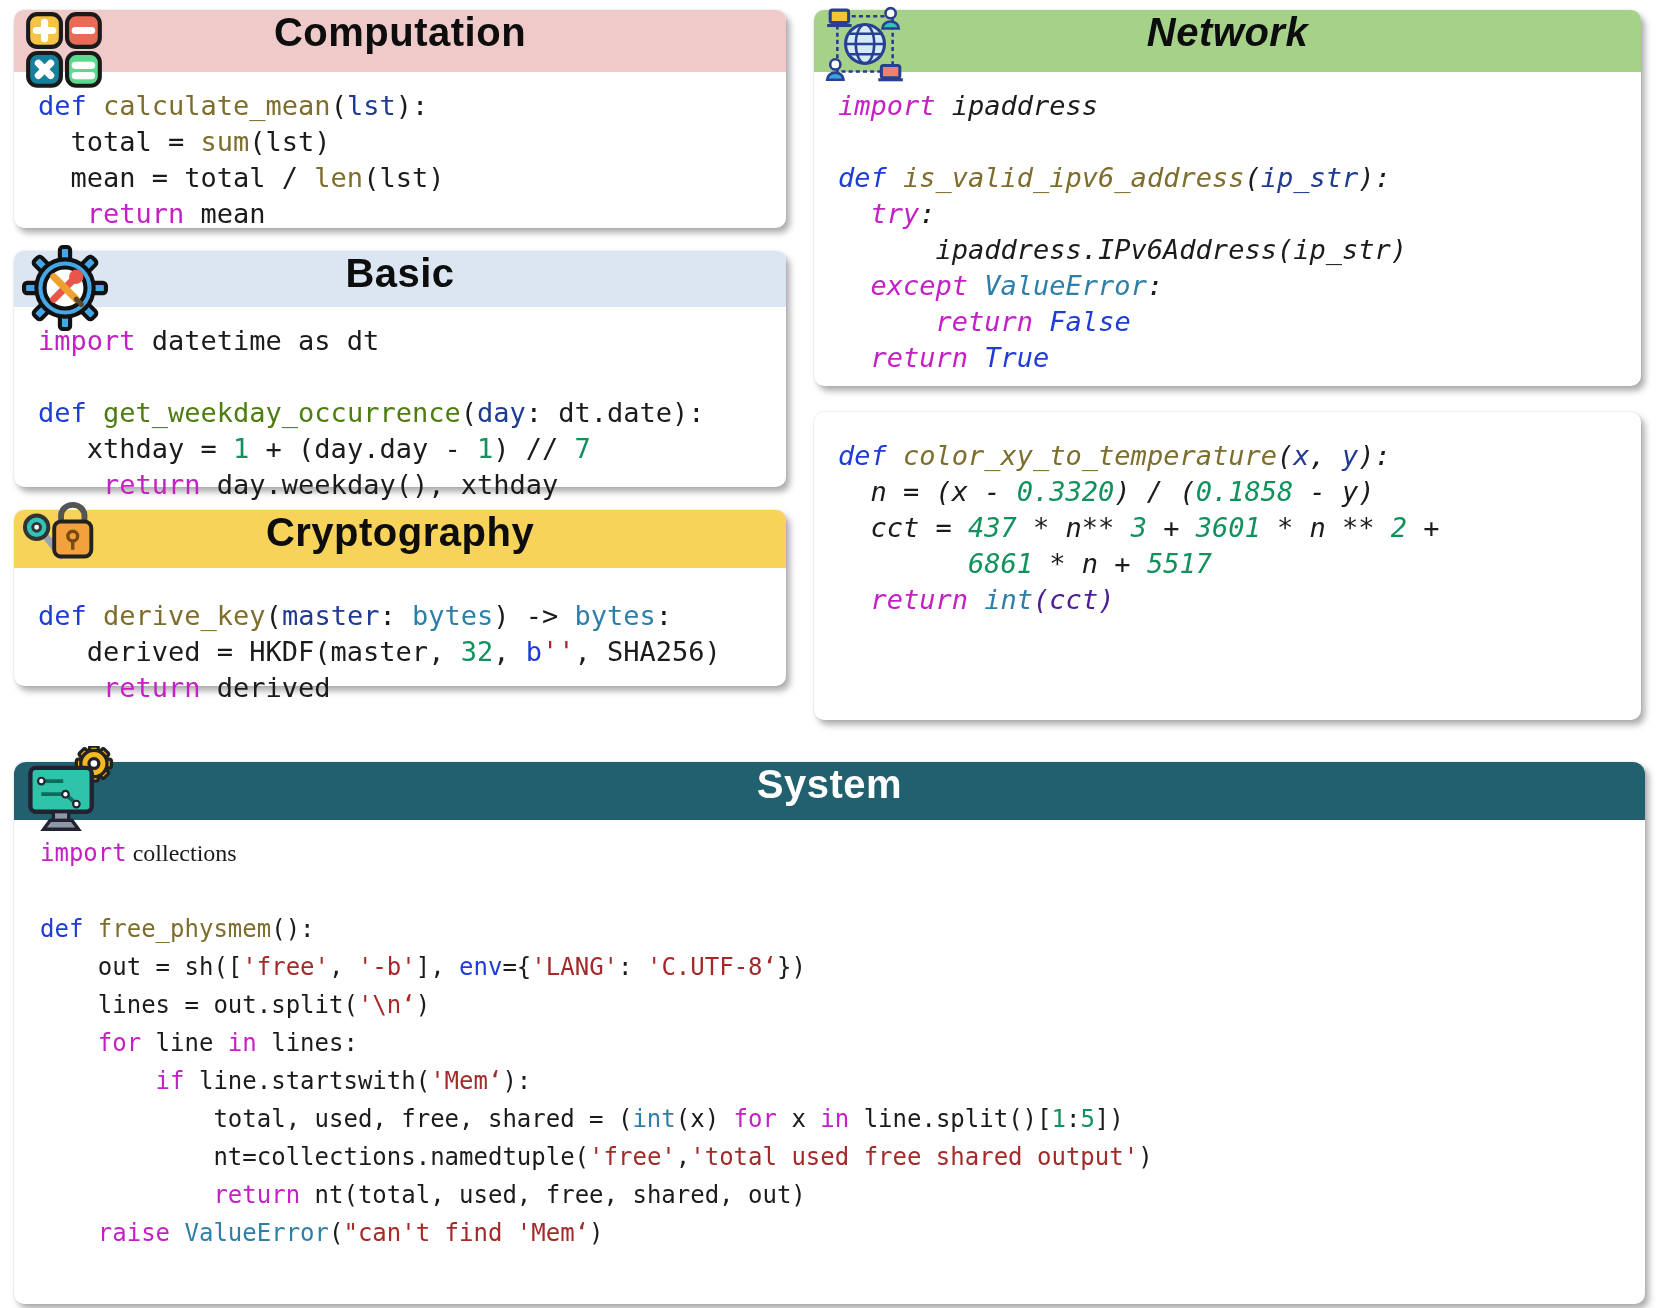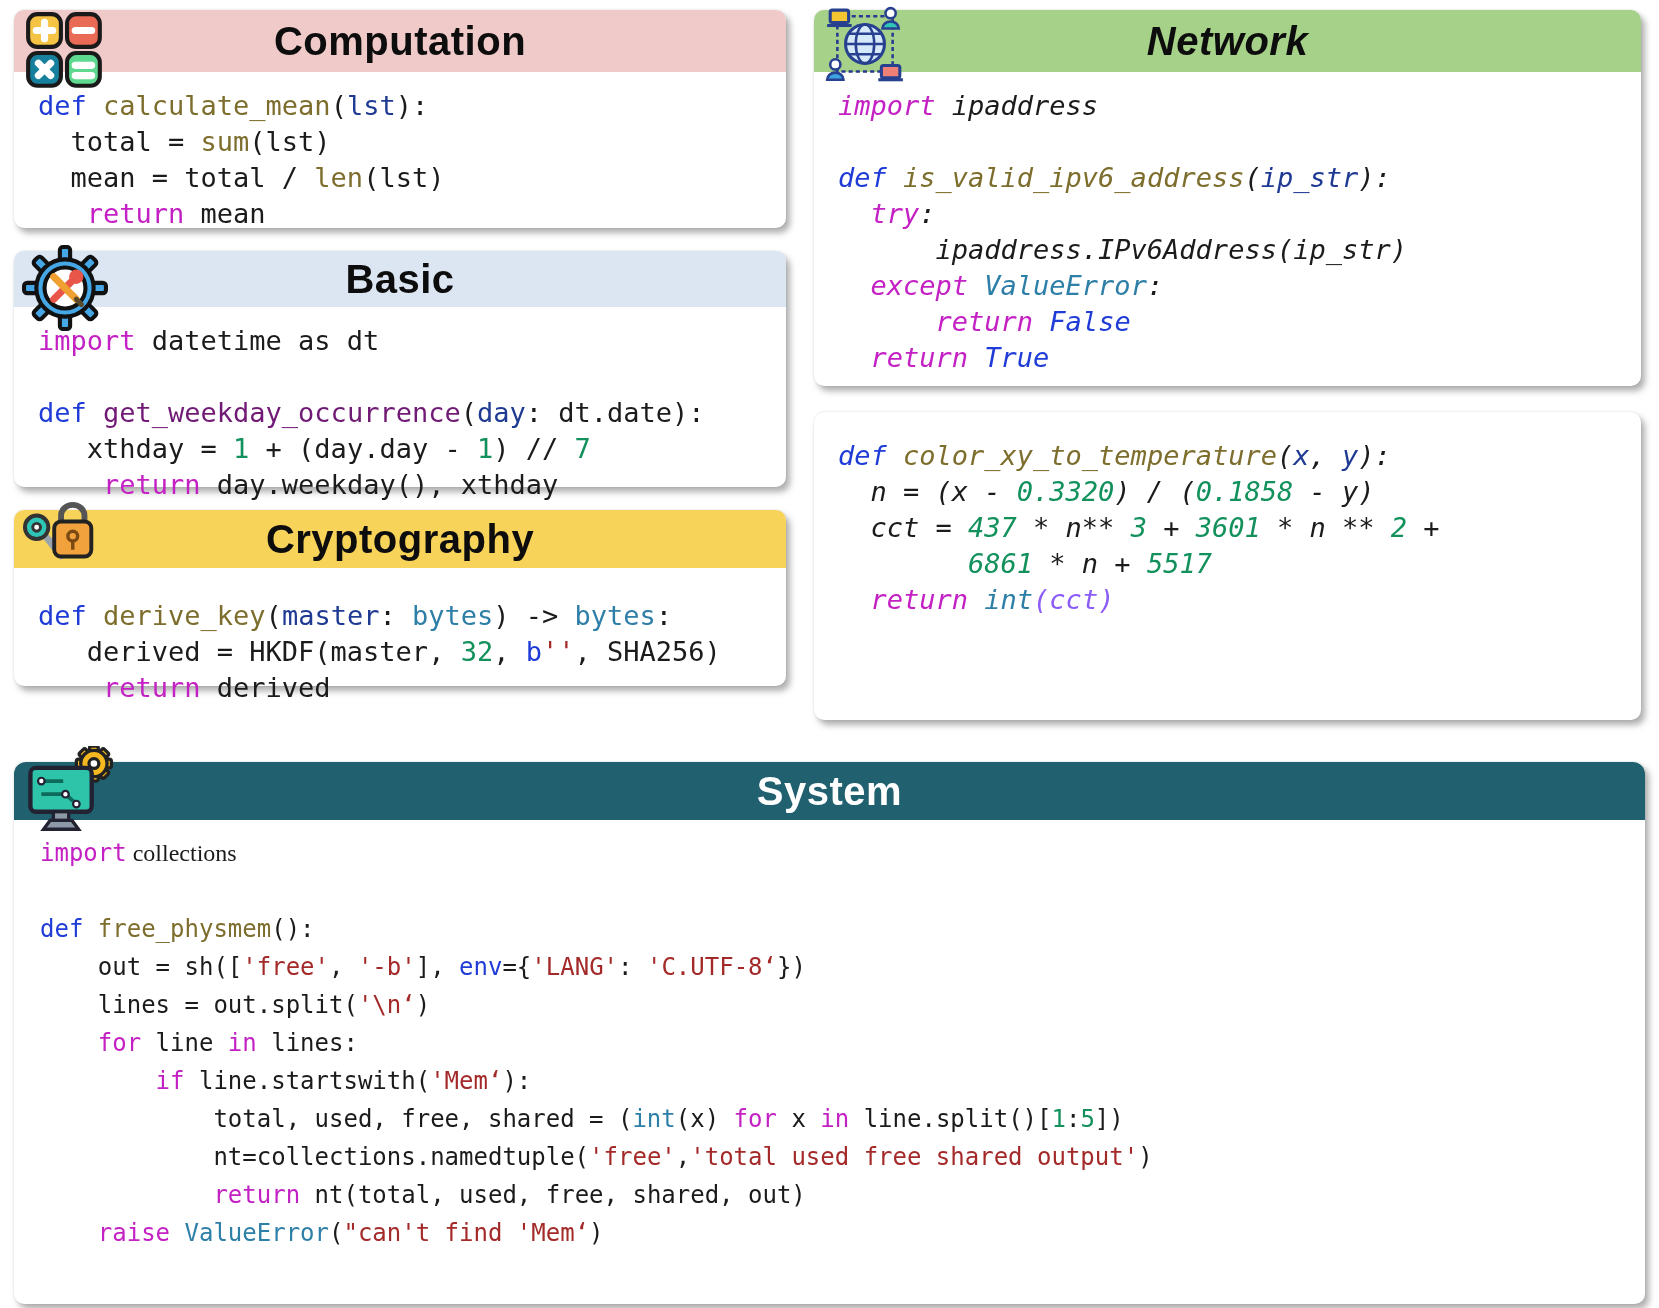--- a/index.html
+++ b/index.html
@@ -4,21 +4,21 @@
 <style>
   html,body{margin:0;padding:0;background:#ffffff;}
   .page{width:1659px;height:1308px;box-sizing:border-box;padding:10px 14px;background:#fff;
         font-family:"Liberation Sans", sans-serif;}
   .top{display:flex;gap:28px;align-items:flex-start;}
   .col{display:flex;flex-direction:column;}
   .col-left{width:772px;gap:23px;}
   .col-right{width:827px;gap:26px;font-style:italic;}
   .card{position:relative;background:#fff;border-radius:10px;
         box-shadow:4px 5px 6px rgba(110,110,110,.55), 0 0 2px rgba(0,0,0,.15);}
-  .card-header{height:62px;border-radius:10px 10px 0 0;display:flex;align-items:center;justify-content:center;}
+  .card-header{height:62px;border-radius:10px 10px 0 0;display:flex;justify-content:center;}
   .card-title{margin:0;font-size:40px;font-weight:700;color:#0d0d0d;letter-spacing:.5px;}
   .icon{position:absolute;left:8px;top:-6px;width:86px;height:86px;display:block;z-index:3;}
   .icon svg{width:100%;height:100%;display:block;}
   pre.code{margin:0;padding:16px 8px 16px 24px;font-family:"DejaVu Sans Mono", monospace;
            font-size:27px;line-height:36px;color:#1b1b1b;overflow:hidden;}
   .sys{margin-top:42px;}
   .sys .card-header{height:58px;border-radius:12px 12px 0 0;}
   .sys pre.code{font-size:24px;line-height:38px;padding:14px 8px 14px 26px;}
   .h-computation{height:218px;} .h-basic{height:236px;} .h-crypto{height:176px;}
   .h-network{height:376px;} .h-vis{height:308px;} .h-system{height:542px;}
@@ -76,21 +76,21 @@
               <path d="M31 53L53 31" stroke="#e8564a" stroke-width="7" stroke-linecap="round" fill="none"></path>
               <circle cx="53" cy="31" r="5" fill="none" stroke="#e8564a" stroke-width="4"></circle>
               <path d="M31 31L53 53" stroke="#f0a030" stroke-width="7" stroke-linecap="round" fill="none"></path>
               <path d="M53 53l5 5" stroke="#5a4a2a" stroke-width="5" stroke-linecap="round"></path>
             </svg>
           </span>
           <h2 class="card-title">Basic</h2>
         </header>
         <pre class="code"><span style="color: rgb(196, 33, 196);">import</span><span style="color: rgb(27, 27, 27);"> datetime as dt</span>
 
-<span style="color: rgb(31, 60, 215);">def</span><span style="color: rgb(27, 27, 27);"> </span><span style="color: #701a75;">get_weekday_occurrence</span><span style="color: rgb(27, 27, 27);">(</span><span style="color: rgb(31, 58, 147);">day</span><span style="color: rgb(27, 27, 27);">: dt.date):</span>
+<span style="color: rgb(31, 60, 215);">def</span><span style="color: rgb(27, 27, 27);"> </span><span style="color: #4d7c0f;">get_weekday_occurrence</span><span style="color: rgb(27, 27, 27);">(</span><span style="color: rgb(31, 58, 147);">day</span><span style="color: rgb(27, 27, 27);">: dt.date):</span>
 <span style="color: rgb(27, 27, 27);">   xthday = </span><span style="color: rgb(18, 145, 92);">1</span><span style="color: rgb(27, 27, 27);"> + (day.day - </span><span style="color: rgb(18, 145, 92);">1</span><span style="color: rgb(27, 27, 27);">) // </span><span style="color: rgb(18, 145, 92);">7</span>
 <span style="color: rgb(27, 27, 27);">    </span><span style="color: rgb(196, 33, 196);">return</span><span style="color: rgb(27, 27, 27);"> day.weekday(), xthday</span></pre>
       </section>
 
       <section class="card h-crypto">
         <header class="card-header" style="height: 58px; background: rgb(248, 211, 90);">
           <span class="icon" style="top:-12px;width:82px;height:82px;">
             <svg viewBox="0 0 84 84">
               <path d="M24 39l16 20" stroke="#9aa4ad" stroke-width="7" stroke-linecap="round" fill="none"></path>
               <path d="M35 50l8-6M30 44l8-6" stroke="#9aa4ad" stroke-width="5" stroke-linecap="round" fill="none"></path>
@@ -141,21 +141,21 @@
 <span style="color: rgb(27, 27, 27);">  </span><span style="color: rgb(196, 33, 196);">except</span><span style="color: rgb(27, 27, 27);"> </span><span style="color: rgb(46, 127, 168);">ValueError</span><span style="color: rgb(27, 27, 27);">:</span>
 <span style="color: rgb(27, 27, 27);">      </span><span style="color: rgb(196, 33, 196);">return</span><span style="color: rgb(27, 27, 27);"> </span><span style="color: rgb(31, 60, 215);">False</span>
 <span style="color: rgb(27, 27, 27);">  </span><span style="color: rgb(196, 33, 196);">return</span><span style="color: rgb(27, 27, 27);"> </span><span style="color: rgb(31, 60, 215);">True</span></pre>
       </section>
 
       <section class="card h-vis">
         <pre class="code" style="padding-top:26px;"><span style="color: rgb(31, 60, 215);">def</span><span style="color: rgb(27, 27, 27);"> </span><span style="color: rgb(125, 110, 45);">color_xy_to_temperature</span><span style="color: rgb(27, 27, 27);">(</span><span style="color: rgb(31, 58, 147);">x</span><span style="color: rgb(27, 27, 27);">, </span><span style="color: rgb(31, 58, 147);">y</span><span style="color: rgb(27, 27, 27);">):</span>
 <span style="color: rgb(27, 27, 27);">  n = (x - </span><span style="color: rgb(18, 145, 92);">0.3320</span><span style="color: rgb(27, 27, 27);">) / (</span><span style="color: rgb(18, 145, 92);">0.1858</span><span style="color: rgb(27, 27, 27);"> - y)</span>
 <span style="color: rgb(27, 27, 27);">  cct = </span><span style="color: rgb(18, 145, 92);">437</span><span style="color: rgb(27, 27, 27);"> * n** </span><span style="color: rgb(18, 145, 92);">3</span><span style="color: rgb(27, 27, 27);"> + </span><span style="color: rgb(18, 145, 92);">3601</span><span style="color: rgb(27, 27, 27);"> * n ** </span><span style="color: rgb(18, 145, 92);">2</span><span style="color: rgb(27, 27, 27);"> +</span>
 <span style="color: rgb(27, 27, 27);">        </span><span style="color: rgb(18, 145, 92);">6861</span><span style="color: rgb(27, 27, 27);"> * n + </span><span style="color: rgb(18, 145, 92);">5517</span>
-<span style="color: rgb(27, 27, 27);">  </span><span style="color: rgb(196, 33, 196);">return</span><span style="color: rgb(27, 27, 27);"> </span><span style="color: rgb(46, 127, 168);">int</span><span style="color: #8b5cf6;">(cct)</span></pre>
+<span style="color: rgb(27, 27, 27);">  </span><span style="color: rgb(196, 33, 196);">return</span><span style="color: rgb(27, 27, 27);"> </span><span style="color: rgb(46, 127, 168);">int</span><span style="color: #4c1d95;">(cct)</span></pre>
       </section>
 
     </div>
   </div>
 
   <section class="card sys h-system">
     <header class="card-header" style="background: rgb(32, 96, 111);">
       <span class="icon" style="top:-16px;left:12px;width:92px;height:92px;">
         <svg viewBox="0 0 84 84">
           <g fill="#f5b820" stroke="#222" stroke-width="3">

